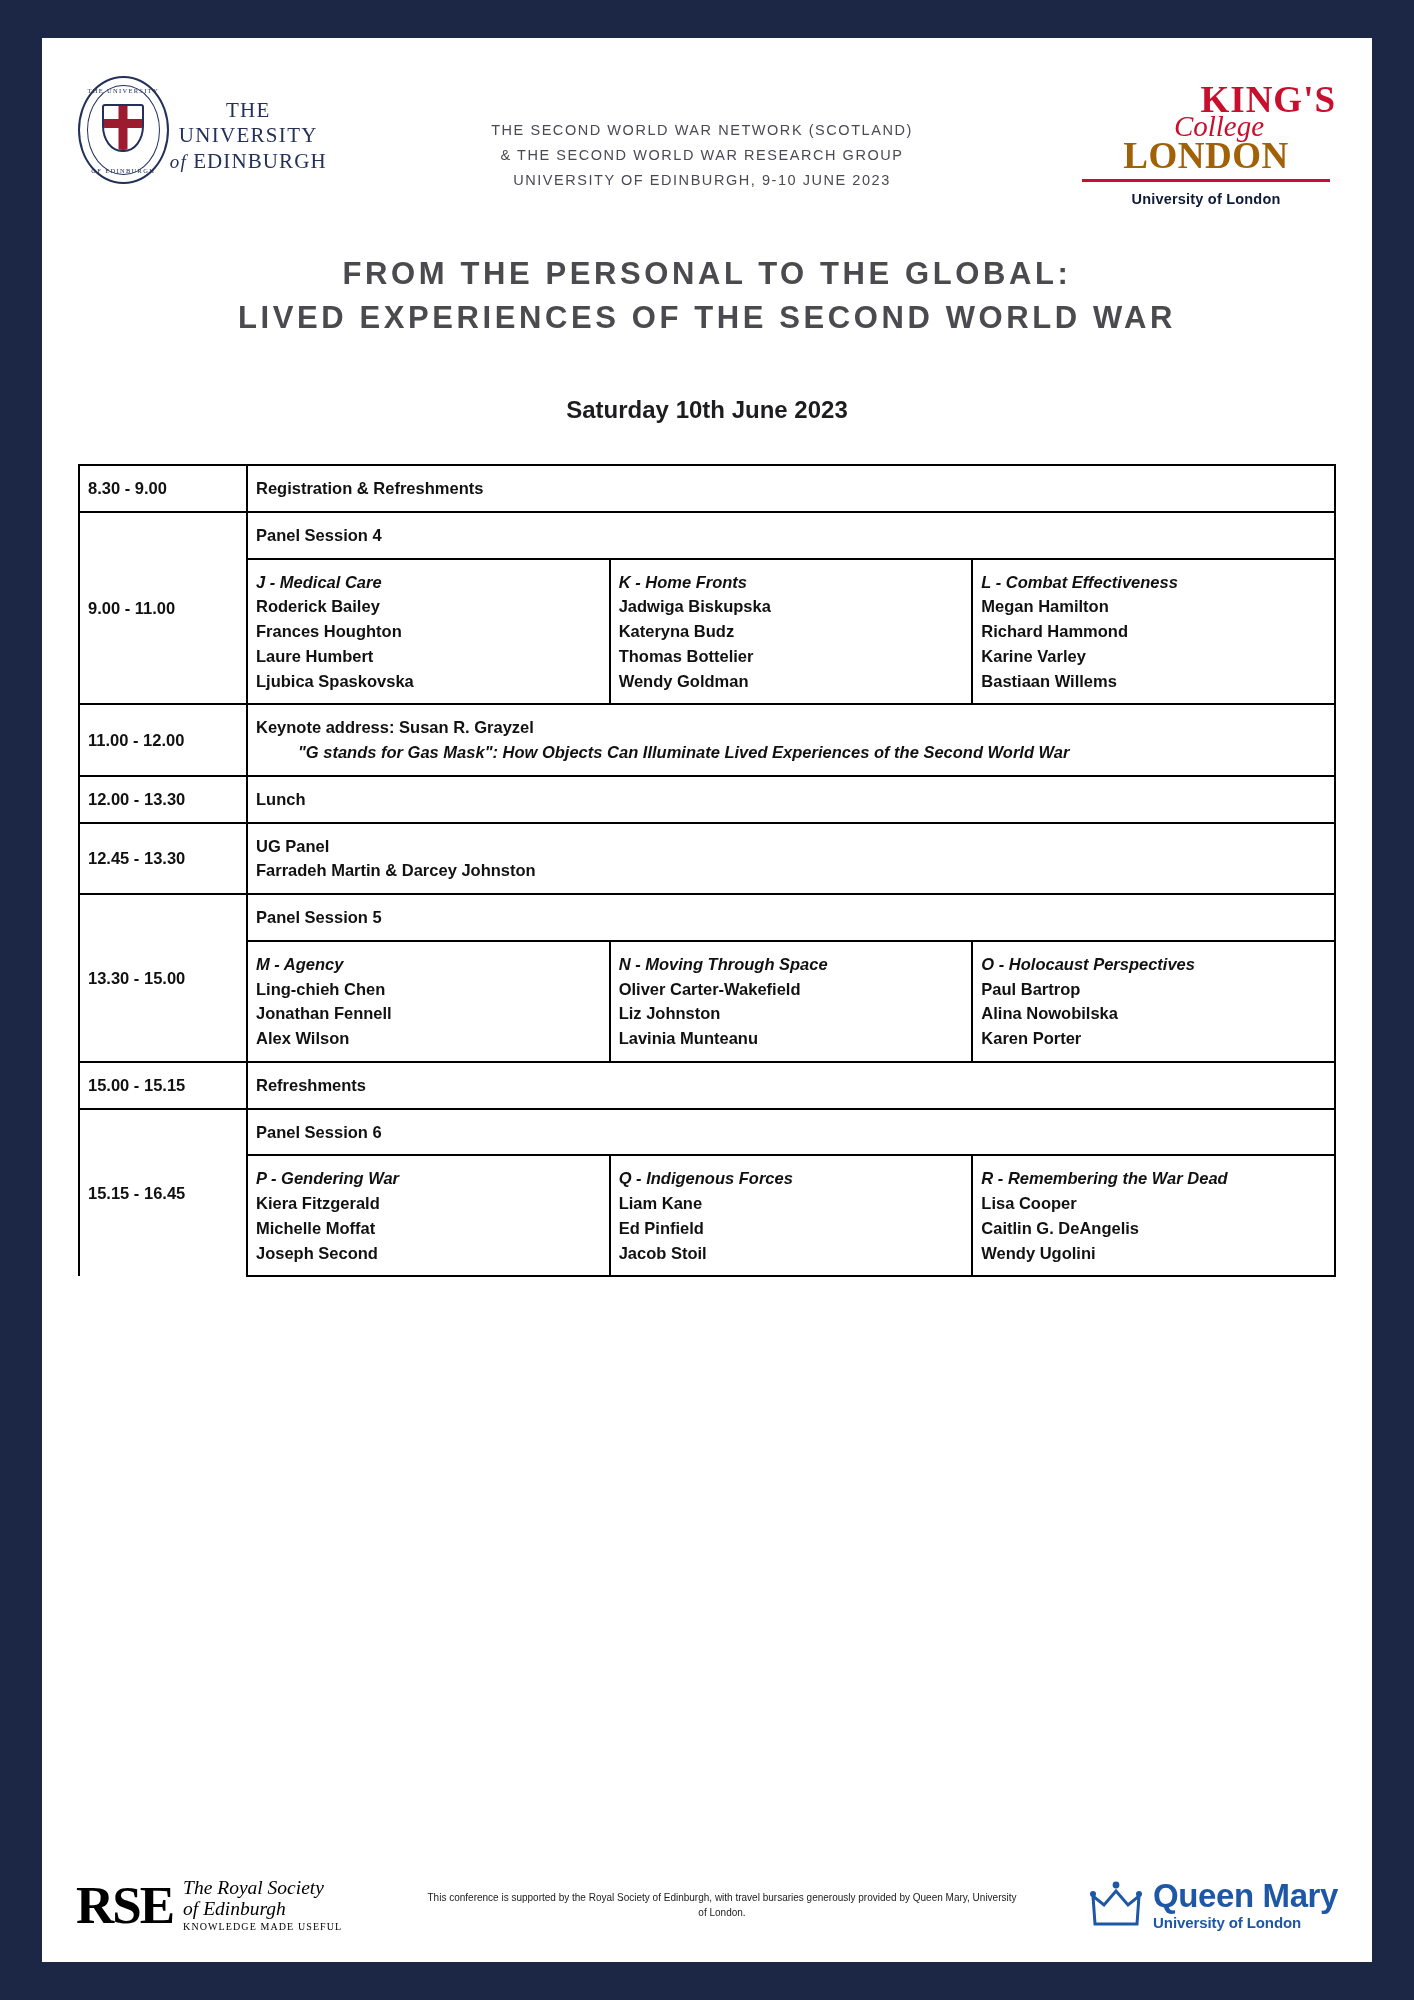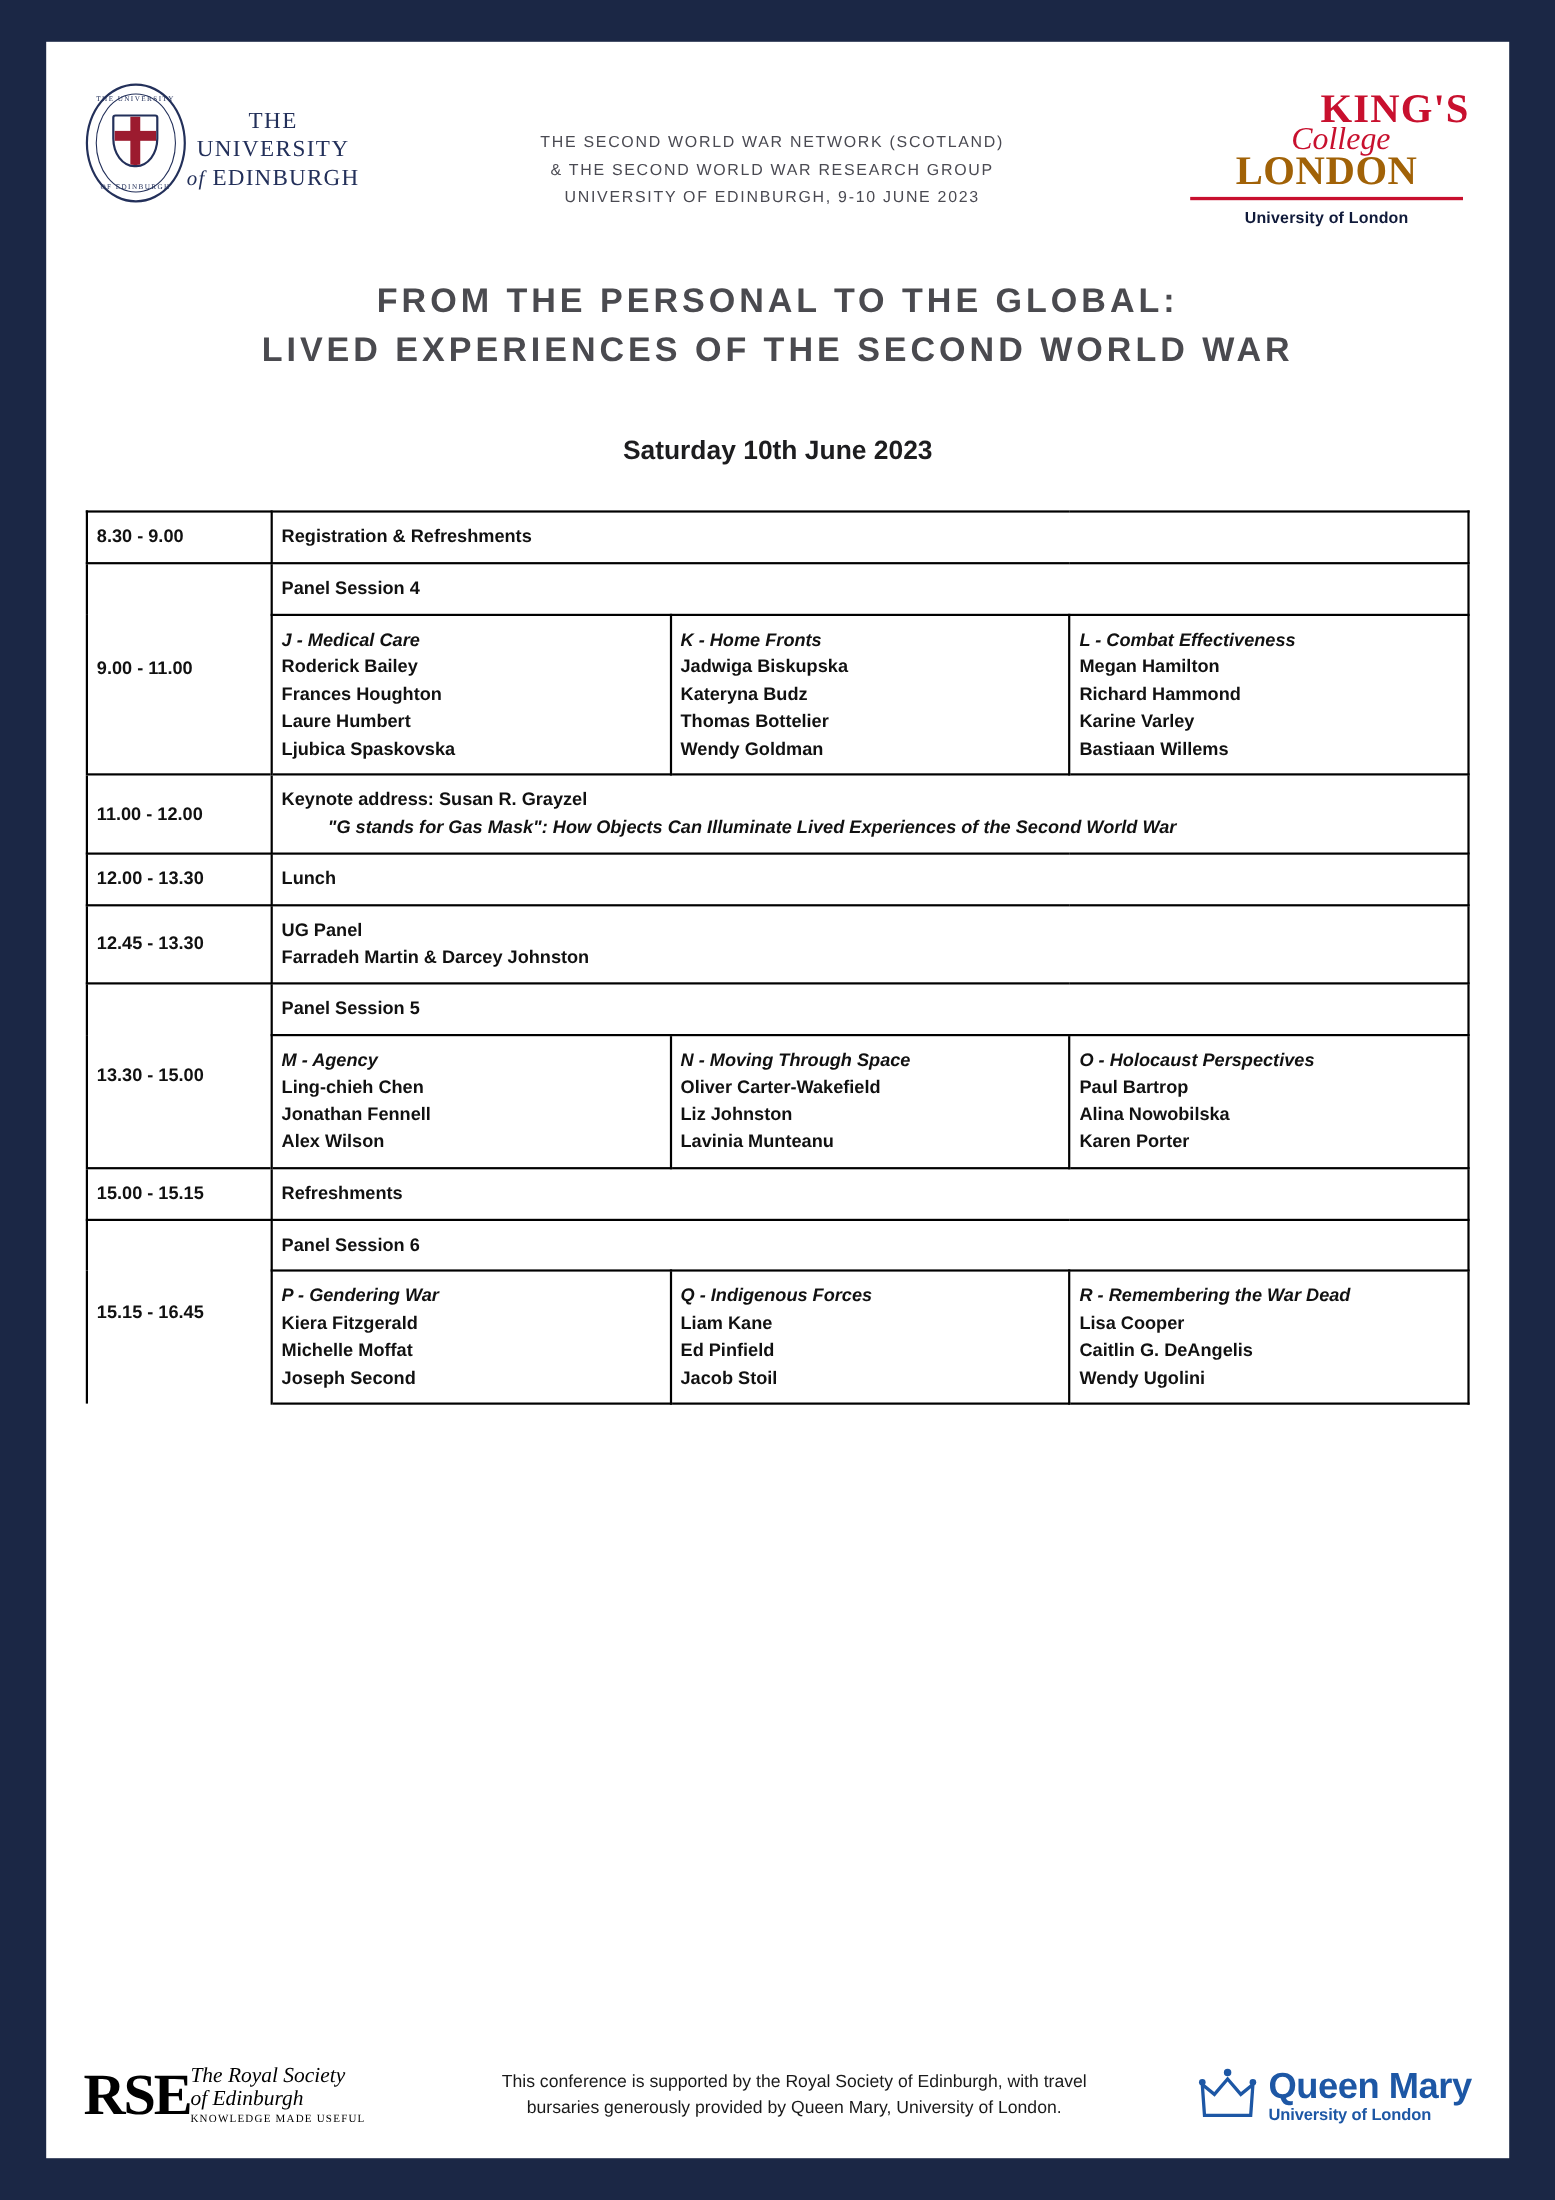--- a/index.html
+++ b/index.html
@@ -214,20 +214,21 @@
   .footer {
     display: flex;
     align-items: center;
     justify-content: space-between;
     padding: 16px 34px 18px 34px;
     height: 112px;
   }
   .logo-rse {
     display: flex;
     align-items: center;
+    gap: 10px;
     width: 330px;
   }
   .rse-mark {
     font-family: "Liberation Serif", serif;
     font-weight: 700;
     font-size: 53px;
     letter-spacing: -2px;
     color: #000;
     line-height: 0.95;
   }
@@ -238,21 +239,21 @@
   }
   .rse-words .w1 { font-style: italic; font-size: 19.5px; display: block; }
   .rse-words .w2 { font-style: italic; font-size: 19.5px; display: block; }
   .rse-words .w3 {
     font-size: 10px; letter-spacing: 1.1px; display: block;
     margin-top: 3px;
   }
   .support-text {
     flex: 1;
     text-align: center;
-    font-size: 16px;
+    font-size: 10px;
     color: #1a1a1a;
     line-height: 1.5;
     padding: 0 18px;
   }
   .logo-qm {
     width: 300px;
     display: flex;
     align-items: center;
     gap: 10px;
     justify-content: flex-end;

